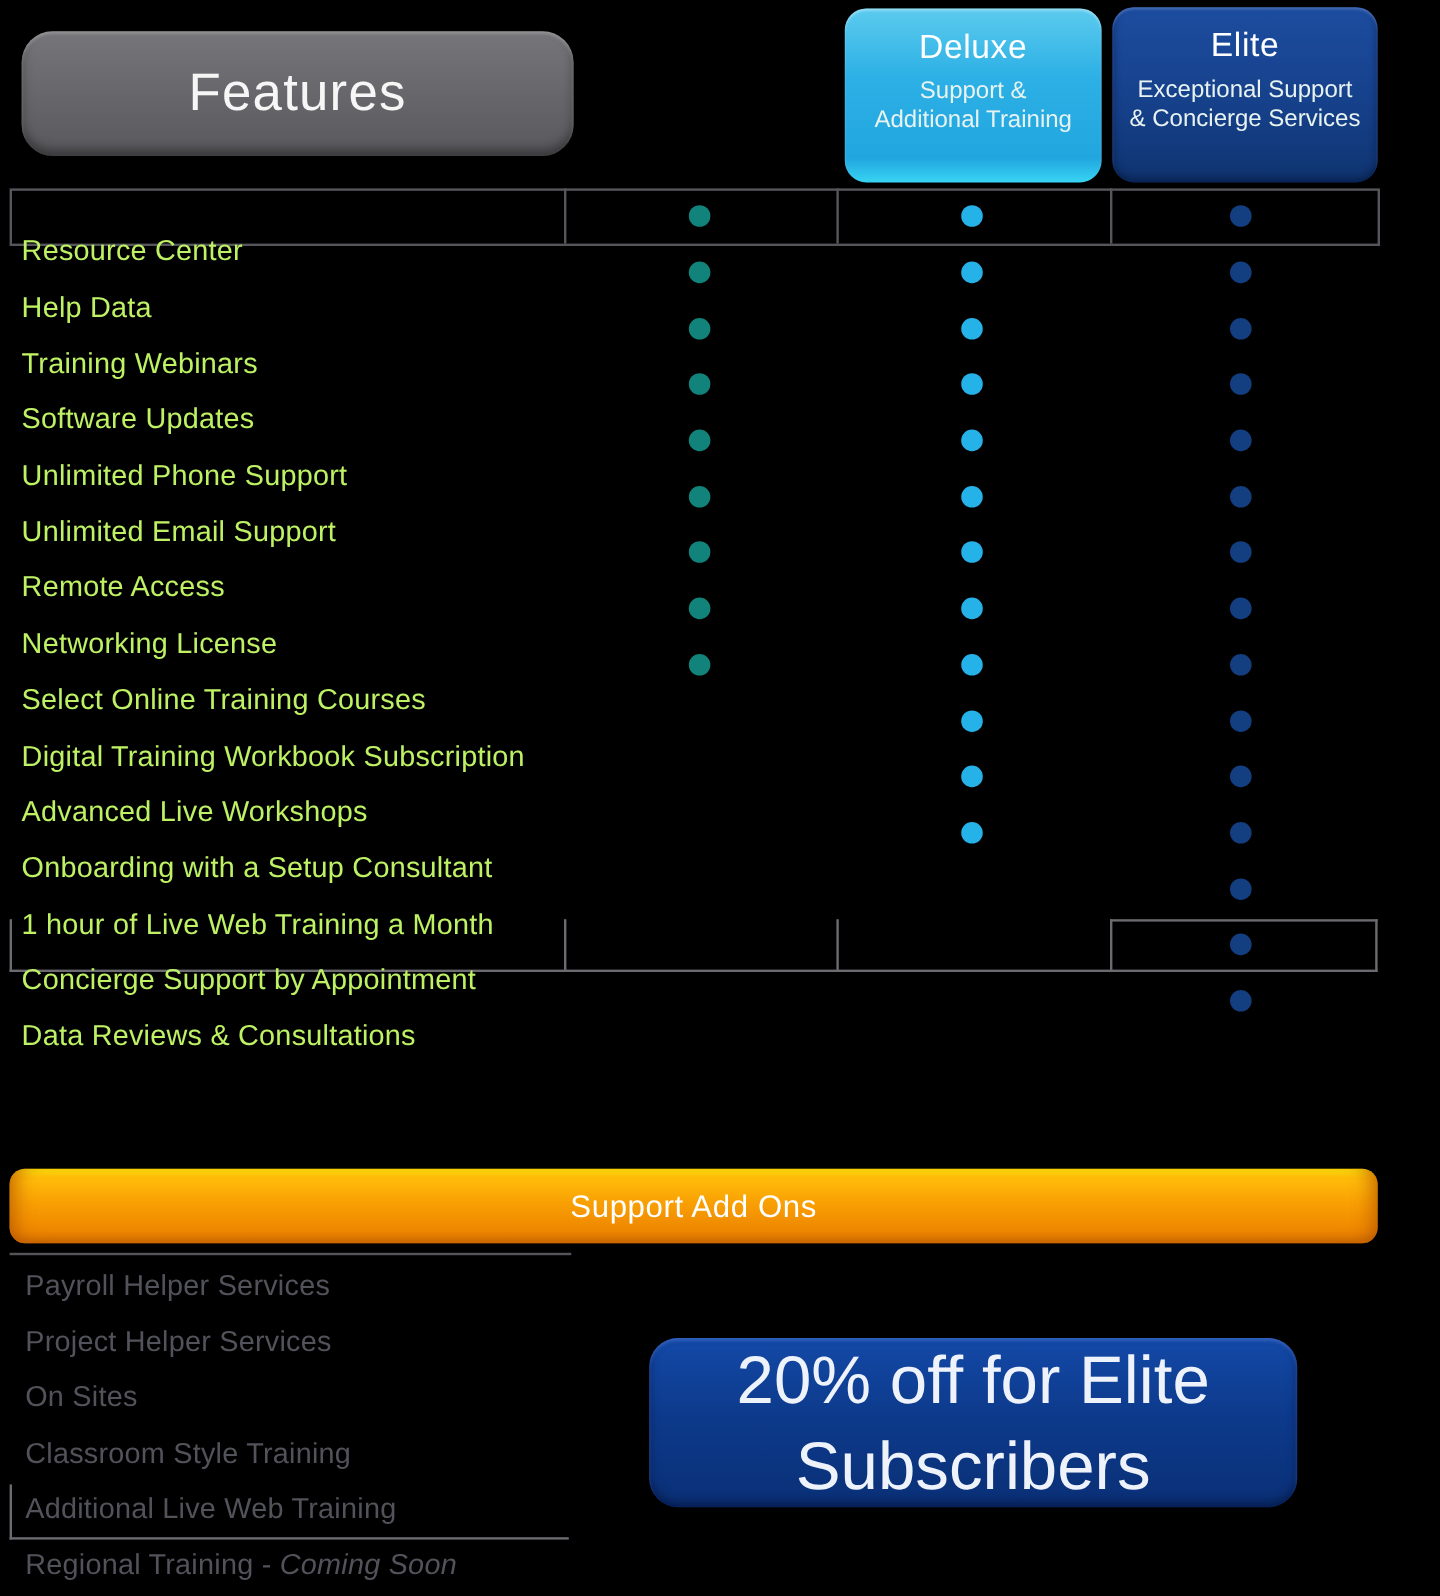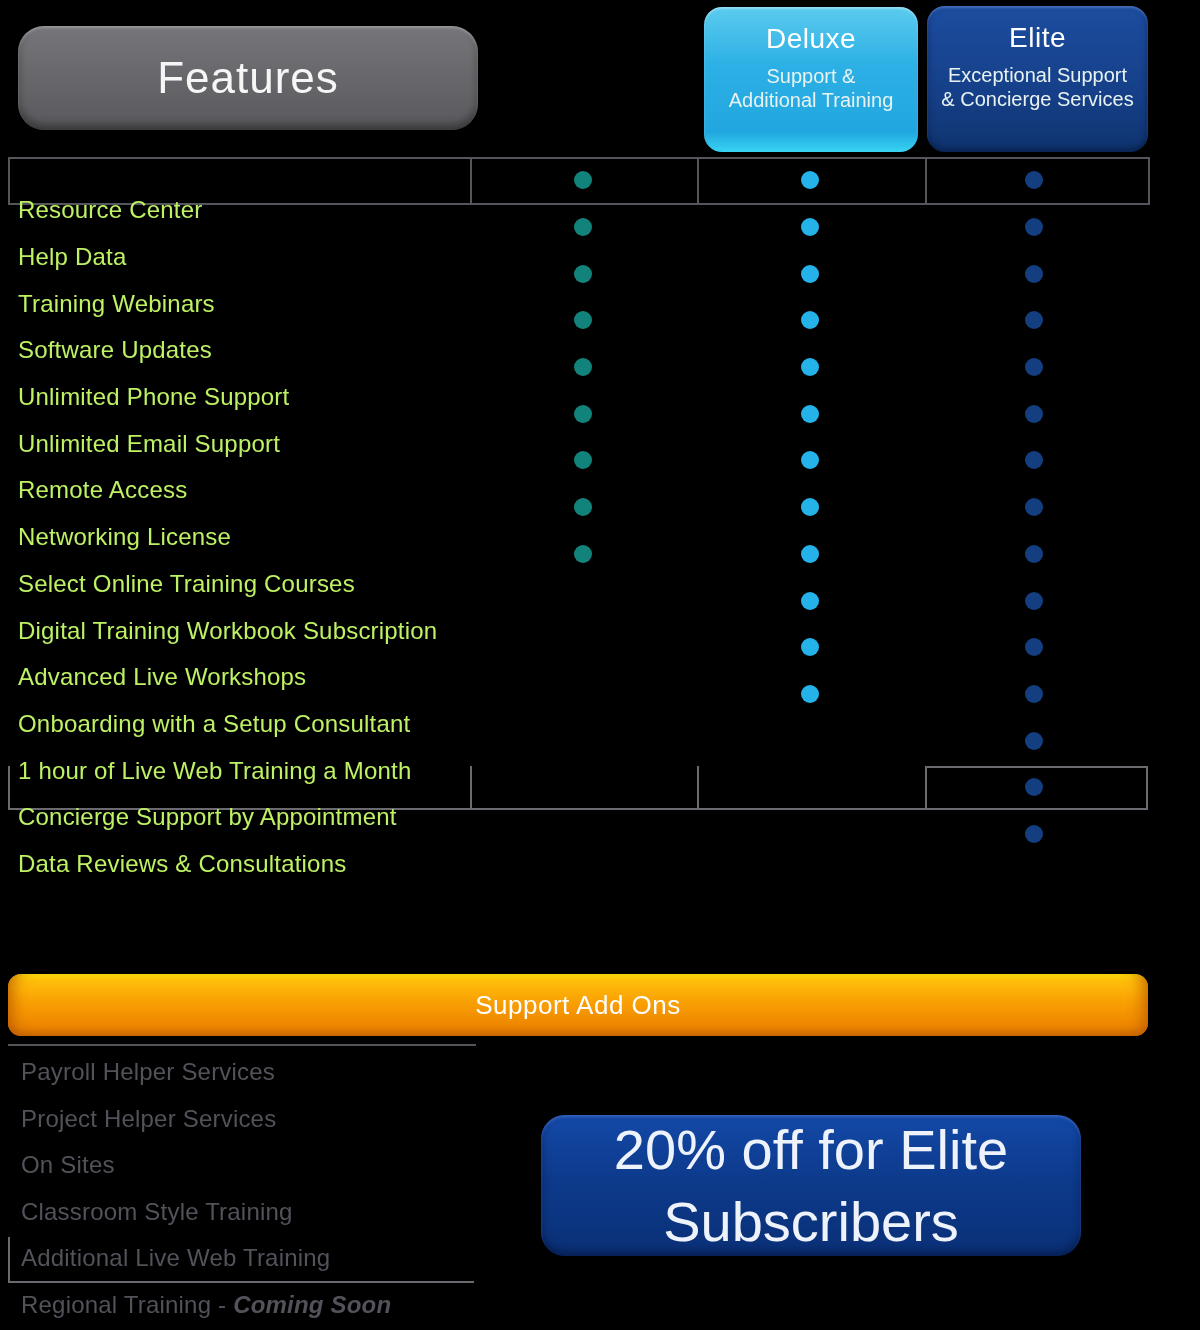--- a/index.html
+++ b/index.html
@@ -67,21 +67,21 @@
     display:flex;align-items:center;justify-content:center;
     color:#fff;font-size:26px;letter-spacing:.5px;
   }
   .addon-topline{position:absolute;left:8px;top:1044px;width:468px;height:2px;background:#54545a;}
   .addons{position:absolute;left:0;top:1049px;width:600px;}
   .arow{position:relative;height:46.5px;}
   .alabel{
     position:absolute;left:21px;top:50%;transform:translateY(-50%);
     font-size:24px;color:#52525a;letter-spacing:.2px;white-space:nowrap;
   }
-  .alabel em{font-style:italic;font-weight:bold;}
+  .alabel em{font-style:italic;}
   .addon-vline{position:absolute;left:8px;top:1237px;width:2px;height:46px;background:#6a6a70;}
   .addon-bottomline{position:absolute;left:8px;top:1281px;width:466px;height:2px;background:#6a6a70;}
   
   .promo{
     position:absolute;left:541px;top:1115px;width:540px;height:141px;border-radius:24px;
     background:linear-gradient(180deg,#1349a7 0%,#0d3a8c 45%,#0a3076 100%);
     box-shadow:inset 0 2px 3px rgba(120,160,255,.35), inset 0 -4px 8px rgba(0,10,40,.5), 0 4px 12px rgba(0,0,0,.65);
     display:flex;flex-direction:column;align-items:center;justify-content:center;
     color:#eef3fb;font-size:56px;line-height:1.27;text-align:center;font-weight:300;
   }

